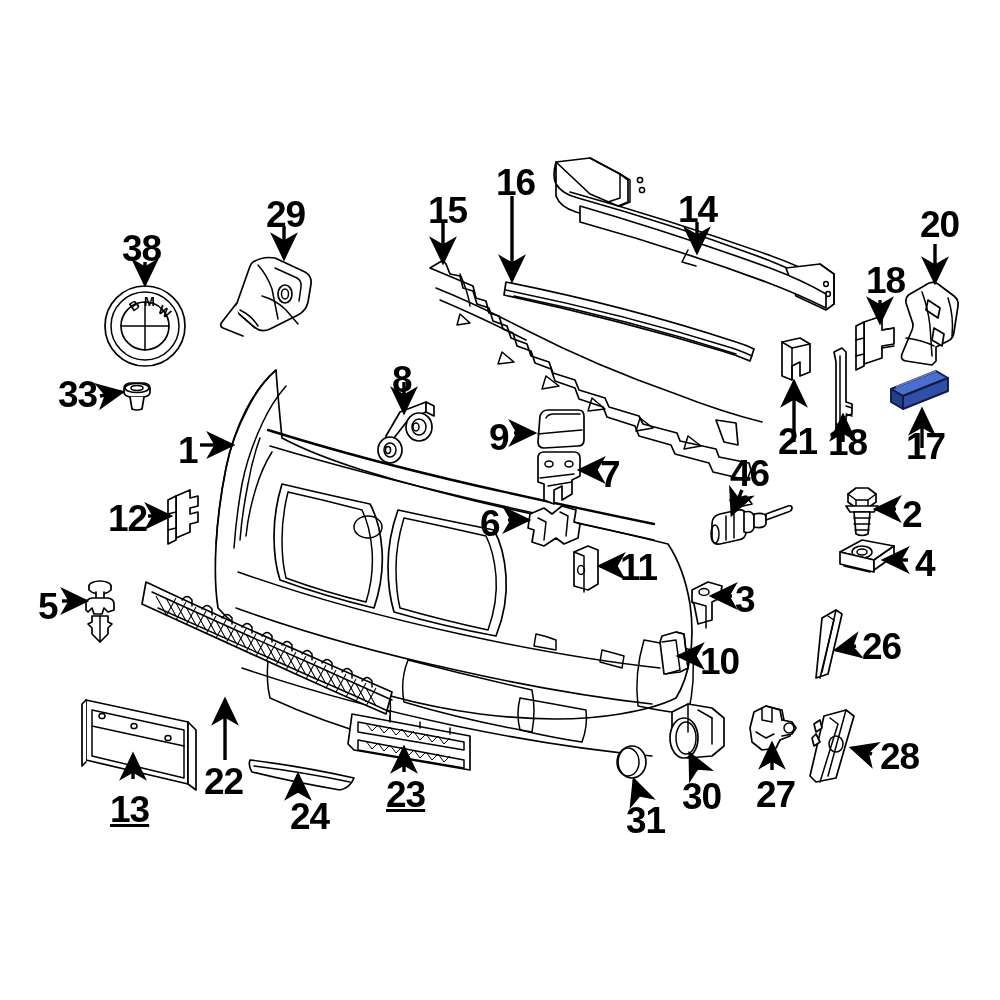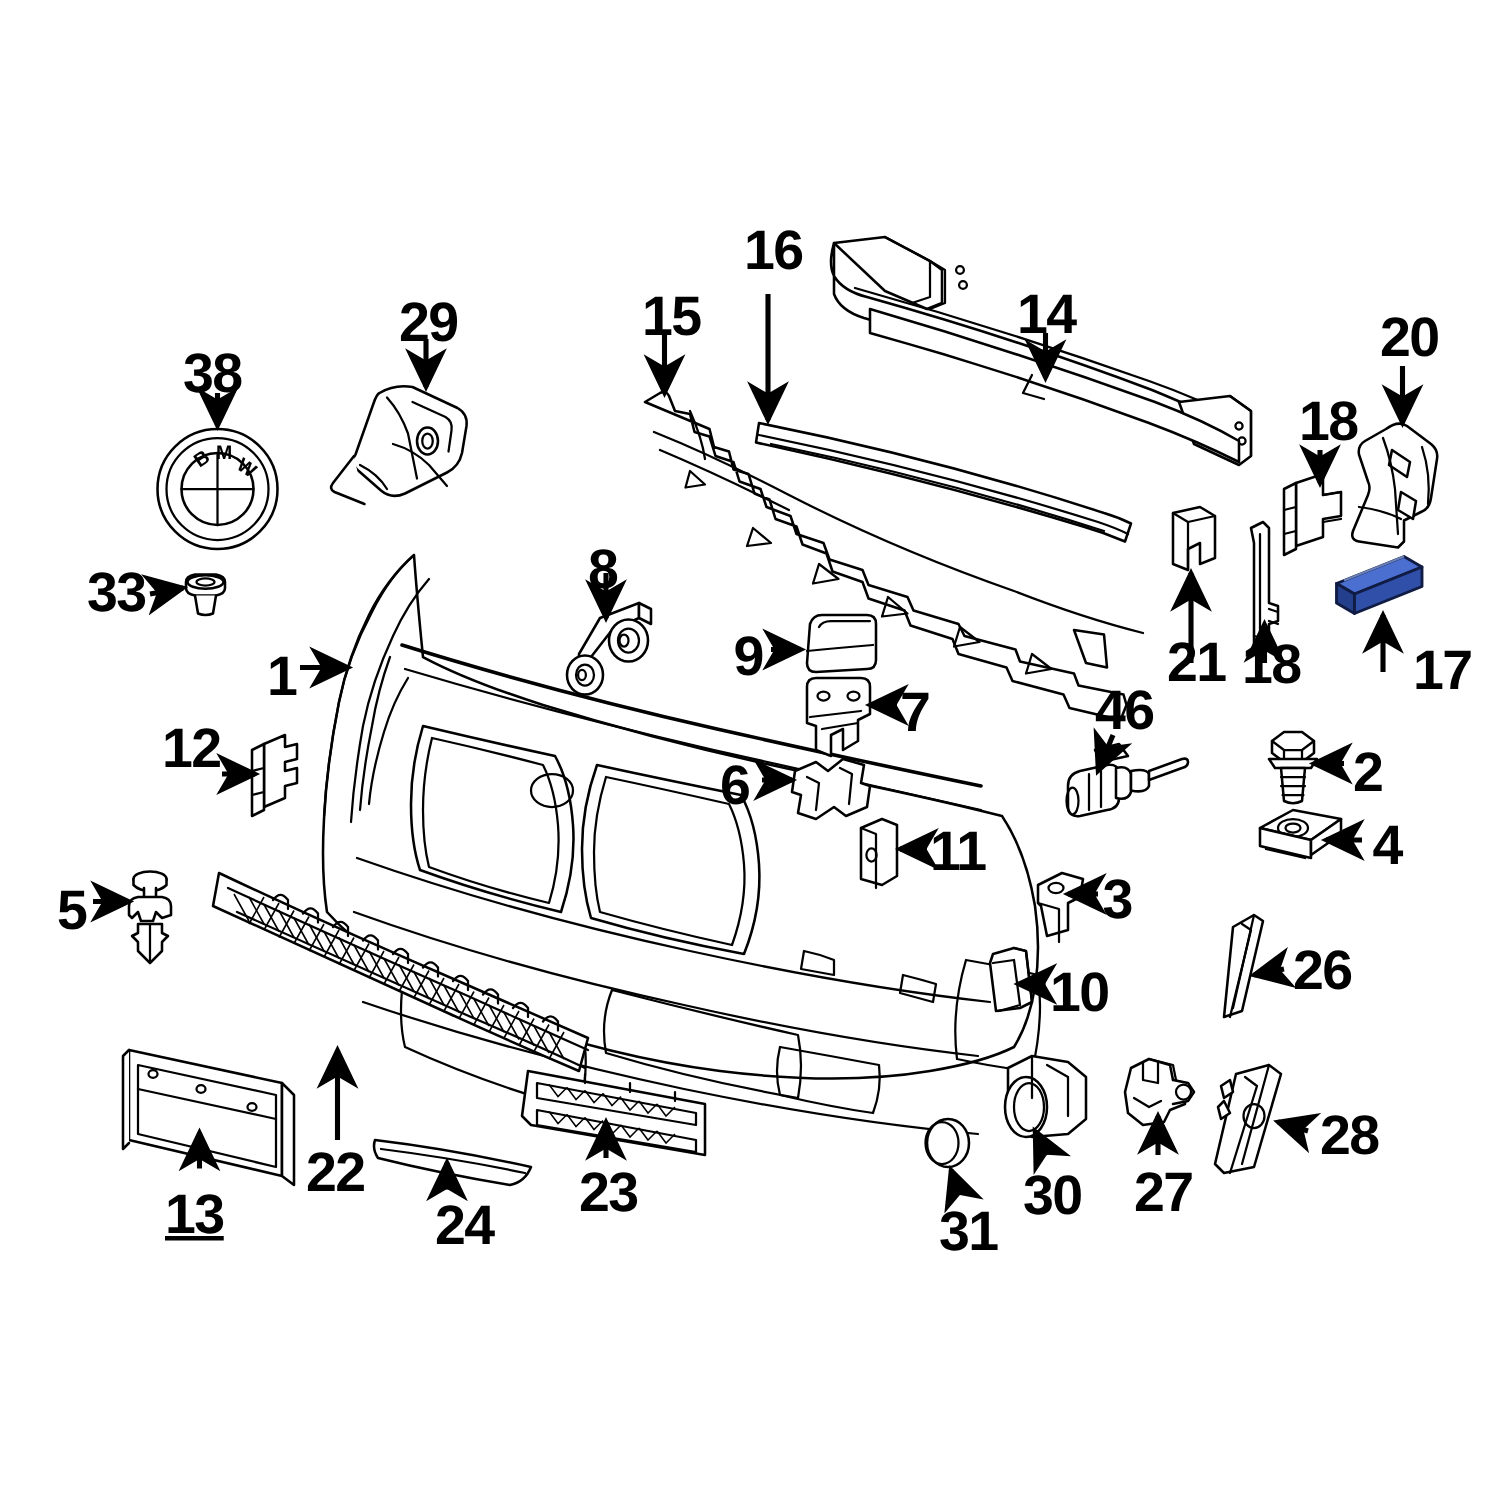--- a/index.html
+++ b/index.html
@@ -397,32 +397,32 @@
 <div class="lbl n" style="left:902px;top:496px;">2</div>
 <div class="lbl n" style="left:735px;top:581px;">3</div>
 <div class="lbl n" style="left:915px;top:545px;">4</div>
 <div class="lbl n" style="left:38px;top:588px;">5</div>
 <div class="lbl n" style="left:480px;top:505px;">6</div>
 <div class="lbl n" style="left:600px;top:456px;">7</div>
 <div class="lbl n" style="left:392px;top:361px;">8</div>
 <div class="lbl n" style="left:489px;top:419px;">9</div>
 <div class="lbl n" style="left:700px;top:643px;">10</div>
 <div class="lbl n" style="left:620px;top:549px;">11</div>
-<div class="lbl n" style="left:108px;top:480px;">12</div>
+<div class="lbl n" style="left:108px;top:500px;">12</div>
 <div class="lbl n" style="left:110px;top:791px;text-decoration:underline;">13</div>
 <div class="lbl n" style="left:678px;top:191px;">14</div>
 <div class="lbl n" style="left:428px;top:192px;">15</div>
-<div class="lbl n" style="left:496px;top:148px;">16</div>
-<div class="lbl n" style="left:906px;top:428px;margin-left:36px;">17</div>
+<div class="lbl n" style="left:496px;top:164px;">16</div>
+<div class="lbl n" style="left:906px;top:428px;">17</div>
 <div class="lbl n" style="left:828px;top:424px;">18</div>
 <div class="lbl n" style="left:866px;top:262px;">18</div>
 <div class="lbl n" style="left:920px;top:206px;">20</div>
 <div class="lbl n" style="left:778px;top:423px;">21</div>
 <div class="lbl n" style="left:204px;top:763px;">22</div>
-<div class="lbl n" style="left:386px;top:776px;">23</div>
+<div class="lbl n" style="left:386px;top:776px;text-decoration:underline;">23</div>
 <div class="lbl n" style="left:290px;top:798px;">24</div>
 <div class="lbl n" style="left:730px;top:455px;">46</div>
 <div class="lbl n" style="left:862px;top:628px;">26</div>
 <div class="lbl n" style="left:756px;top:776px;">27</div>
 <div class="lbl n" style="left:880px;top:738px;">28</div>
 <div class="lbl n" style="left:266px;top:196px;">29</div>
 <div class="lbl n" style="left:682px;top:778px;">30</div>
 <div class="lbl n" style="left:626px;top:802px;">31</div>
 <div class="lbl n" style="left:122px;top:230px;">38</div>
 <div class="lbl n" style="left:58px;top:376px;">33</div>

